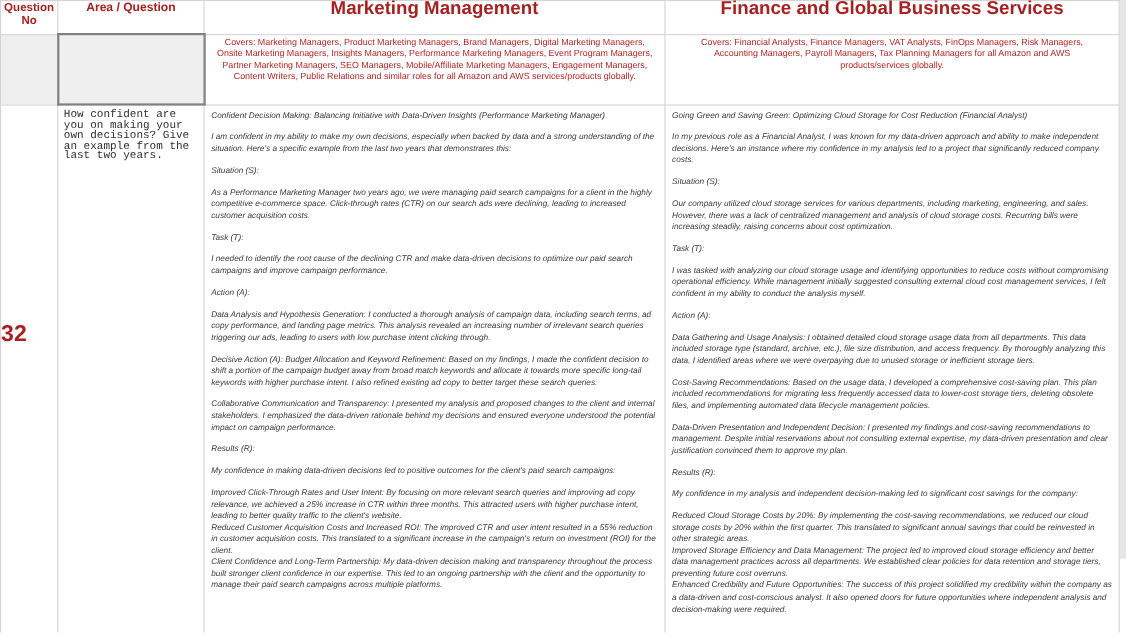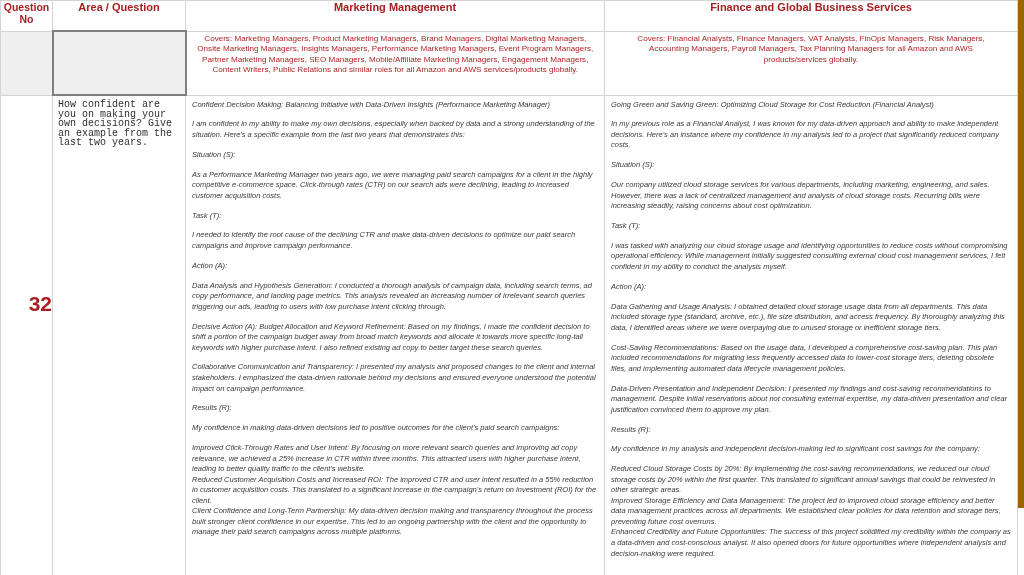--- a/index.html
+++ b/index.html
@@ -13,21 +13,21 @@
     overflow: hidden;
     font-family: "Liberation Sans", sans-serif;
     color: #333333;
   }
 
   .sheet {
     width: 1024px;
     height: 508px;
     position: relative;
     box-sizing: border-box;
-    background: #a16207;
+    background: #e5e5e5;
   }
 
   table.grid {
     border-collapse: collapse;
     table-layout: fixed;
     width: 1017px;
     background: #ffffff;
   }
 
   table.grid td {
@@ -56,21 +56,21 @@
     padding: 0 3px;
   }
   .hdr1 .small-head {
     font-size: 10.5px;
     line-height: 12px;
   }
   .hdr1 .mid-head {
     font-size: 11px;
   }
   .hdr1 .big-head {
-    font-size: 11px;
+    font-size: 17px;
   }
 
   
   .hdr2 td {
     height: 62px;
     vertical-align: middle;
     border: 1px solid #d4d4d4;
   }
   .hdr2 td.gray {
     background: #efefef;
@@ -94,21 +94,21 @@
   
   .body-row td {
     height: 481px;
     vertical-align: top;
   }
 
   .qno {
     color: #a81f1f;
     font-weight: bold;
     font-size: 21px;
-    text-align: right;
+    text-align: left;
     padding-top: 196px;
     font-family: "Liberation Sans", sans-serif;
   }
 
   .area-q {
     font-size: 10px;
     line-height: 9.6px;
     color: #2f2f2f;
     padding: 4px 5px 0 5px;
     font-family: Liberation Mono, monospace;

